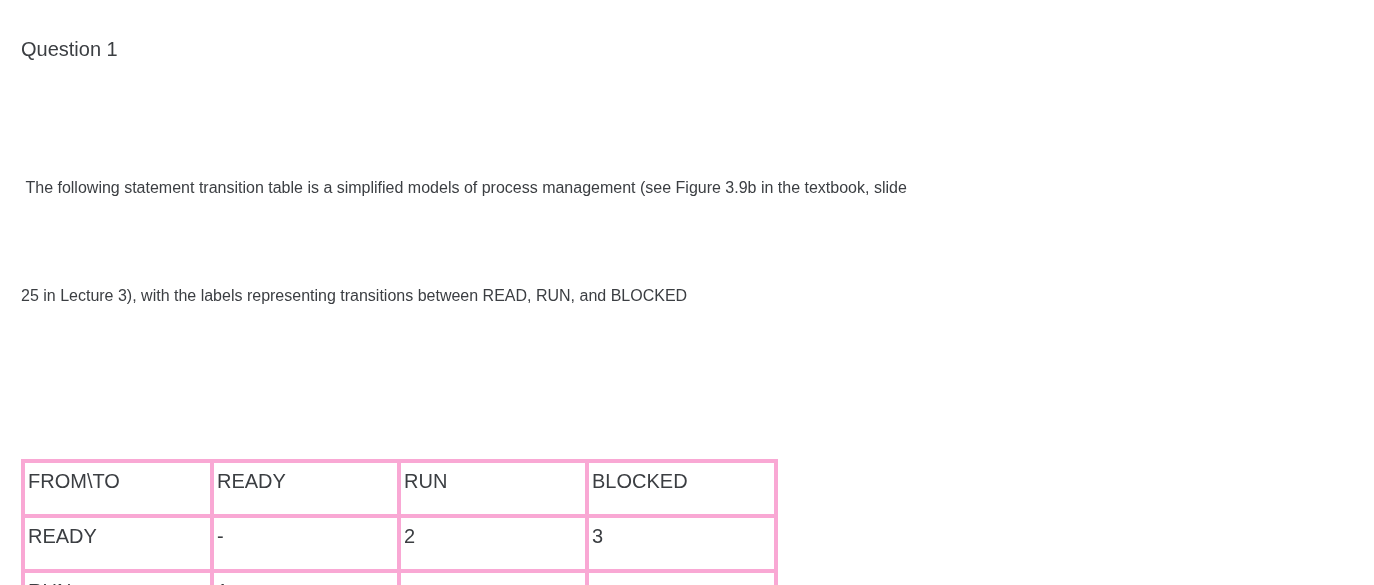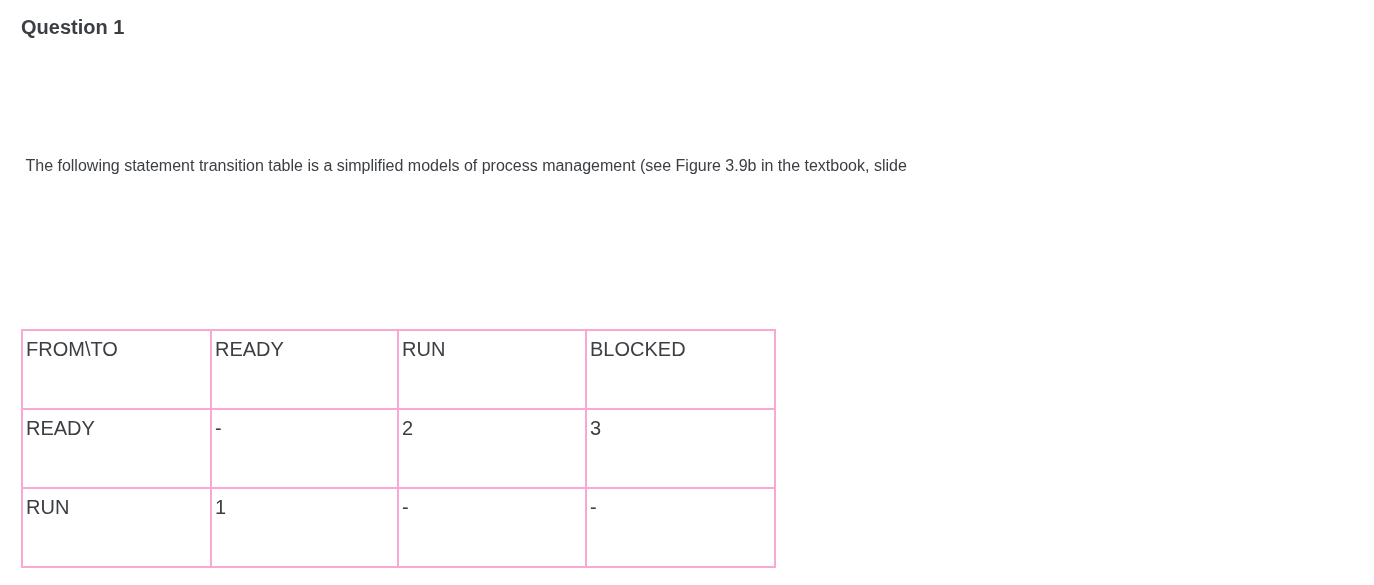--- a/index.html
+++ b/index.html
@@ -13,61 +13,62 @@
     overflow: hidden;
     font-family: "Liberation Sans", "DejaVu Sans", sans-serif;
     color: #3b3e42;
   }
   .content {
     padding-left: 21px;
     padding-right: 22px;
     box-sizing: border-box;
   }
   .q-title {
-    padding-top: 14px;
+    padding-top: 36px;
     font-size: 20px;
     line-height: 27px;
-    font-weight: 700;
+    font-weight: 400;
   }
   .intro {
     margin-top: 35px;
     font-size: 16px;
     line-height: 36px;
     white-space: pre-wrap;
   }
   .intro-line {
     white-space: pre-wrap;
   }
   table.transition-table {
     border-collapse: collapse;
     table-layout: fixed;
     width: 753px;
     margin-top: 73px;
   }
   table.transition-table td {
-    border: 2px solid #f9a8d4;
+    border: 4px solid #f9a8d4;
     vertical-align: top;
     box-sizing: border-box;
-    height: 79px;
+    height: 55px;
     padding: 4px 4px 2px 3px;
     font-size: 20px;
     line-height: 28px;
     white-space: pre-wrap;
     overflow: hidden;
   }
 </style>
 </head>
 <body>
 
 <div class="content">
 
   <div class="q-title">Question 1</div>
 
   <div class="intro">
     <div class="intro-line"> The following statement transition table is a simplified models of process management (see Figure 3.9b in the textbook, slide</div>
+    <div class="intro-line">25 in Lecture 3), with the labels representing transitions between READ, RUN, and BLOCKED</div>
   </div>
 
   <table class="transition-table">
     <colgroup>
       <col style="width:189px">
       <col style="width:187px">
       <col style="width:188px">
       <col style="width:189px">
     </colgroup>
     <tbody>

